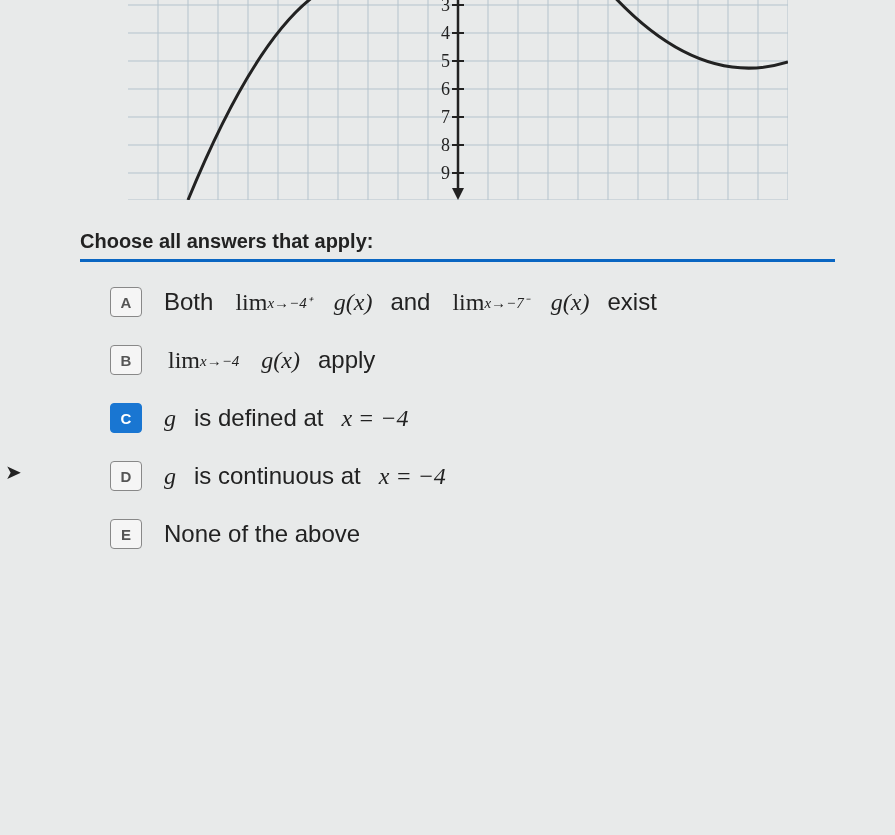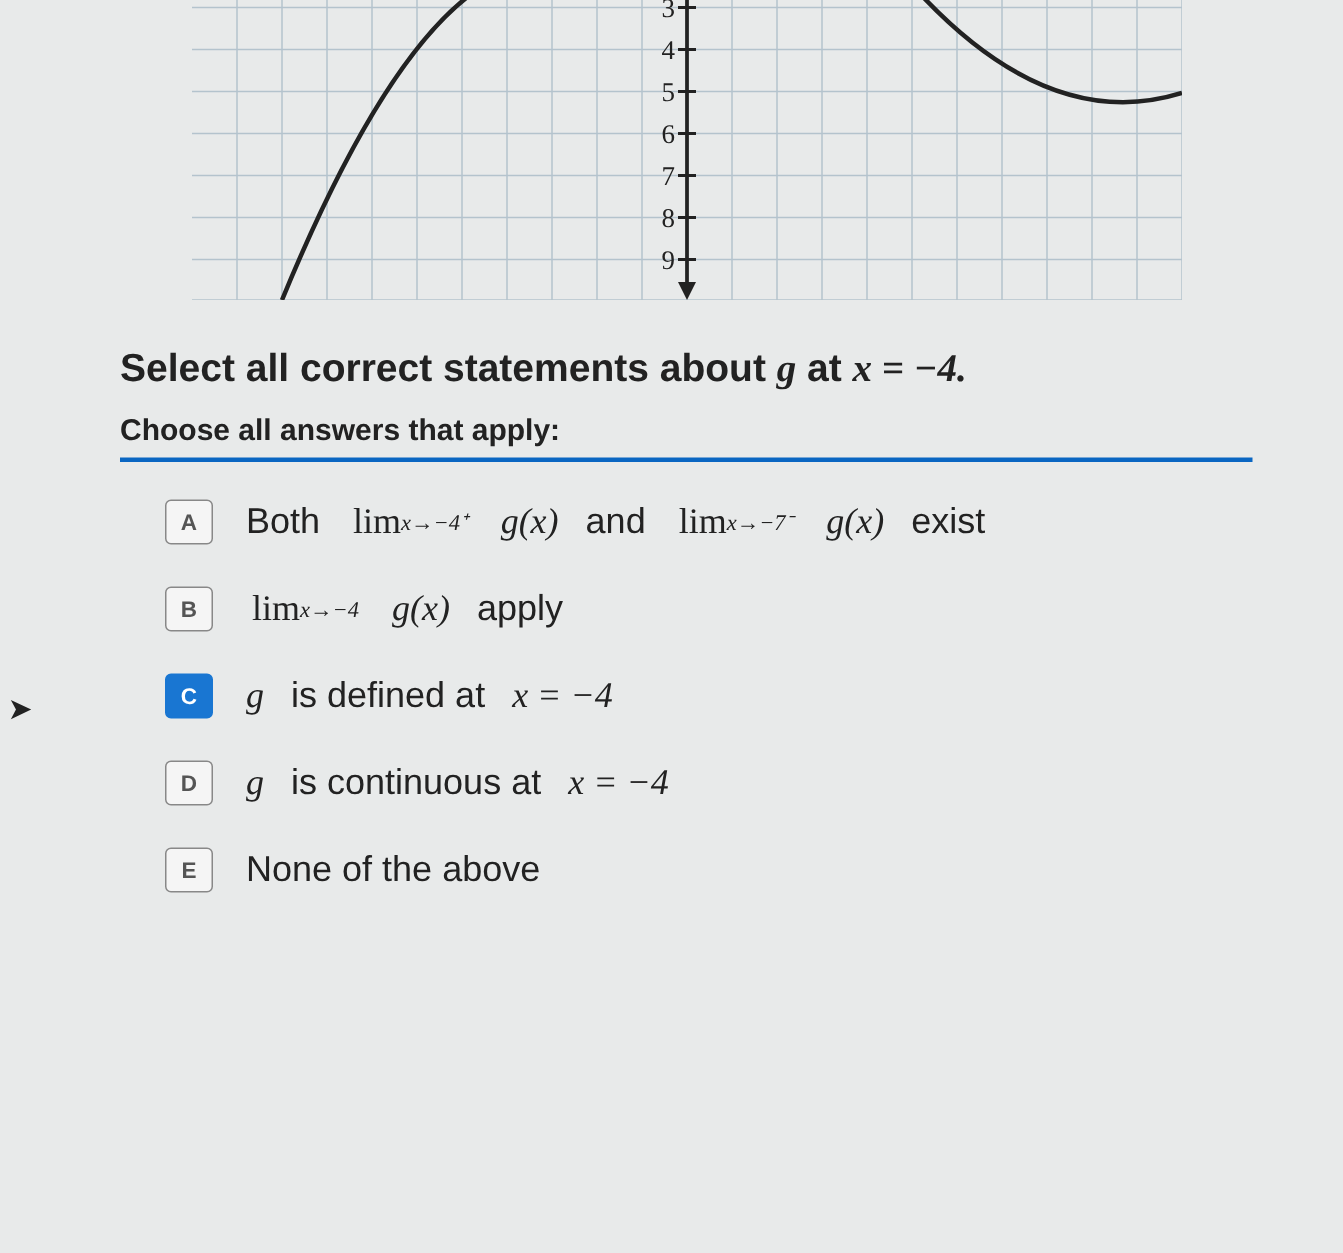--- a/index.html
+++ b/index.html
@@ -165,23 +165,20 @@
         <text x="322" y="151">8</text>
         <text x="322" y="179">9</text>
       </g>
 
       <path d="M 60 200 Q 130 30 195 -10" stroke="#222" stroke-width="3" fill="none"></path>
 
       <path d="M 480 -10 Q 570 90 660 62" stroke="#222" stroke-width="3" fill="none"></path>
     </svg>
   </div>
 
-  <div class="prompt">
-    <span>Select all correct statements about </span><span class="math-var">g</span><span> at </span><span class="math-var">x = −4.</span>
-  </div>
 
   <div class="instruction">Choose all answers that apply:</div>
   <div class="divider"></div>
 
   <div class="answers">
 
     <div class="answer">
       <div class="letter-box">A</div>
       <div class="answer-content">
         <span>Both </span>

